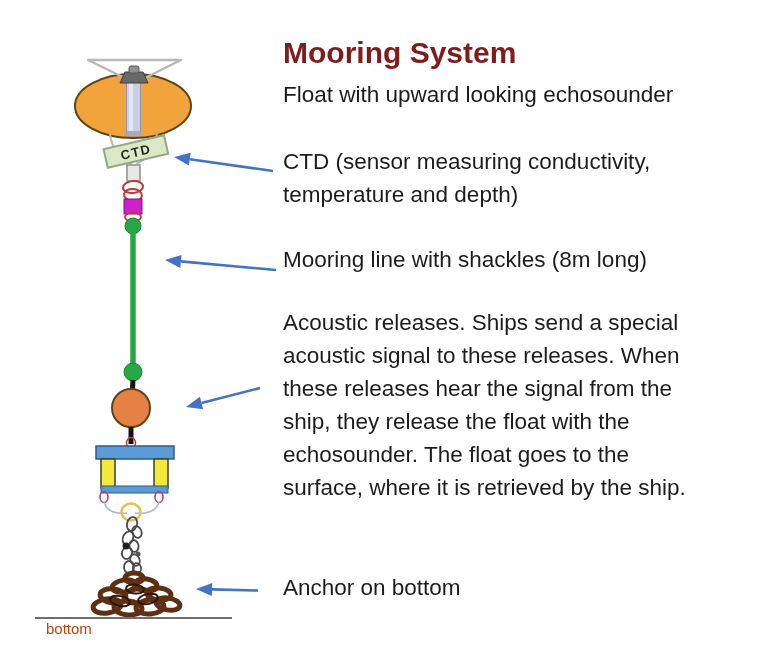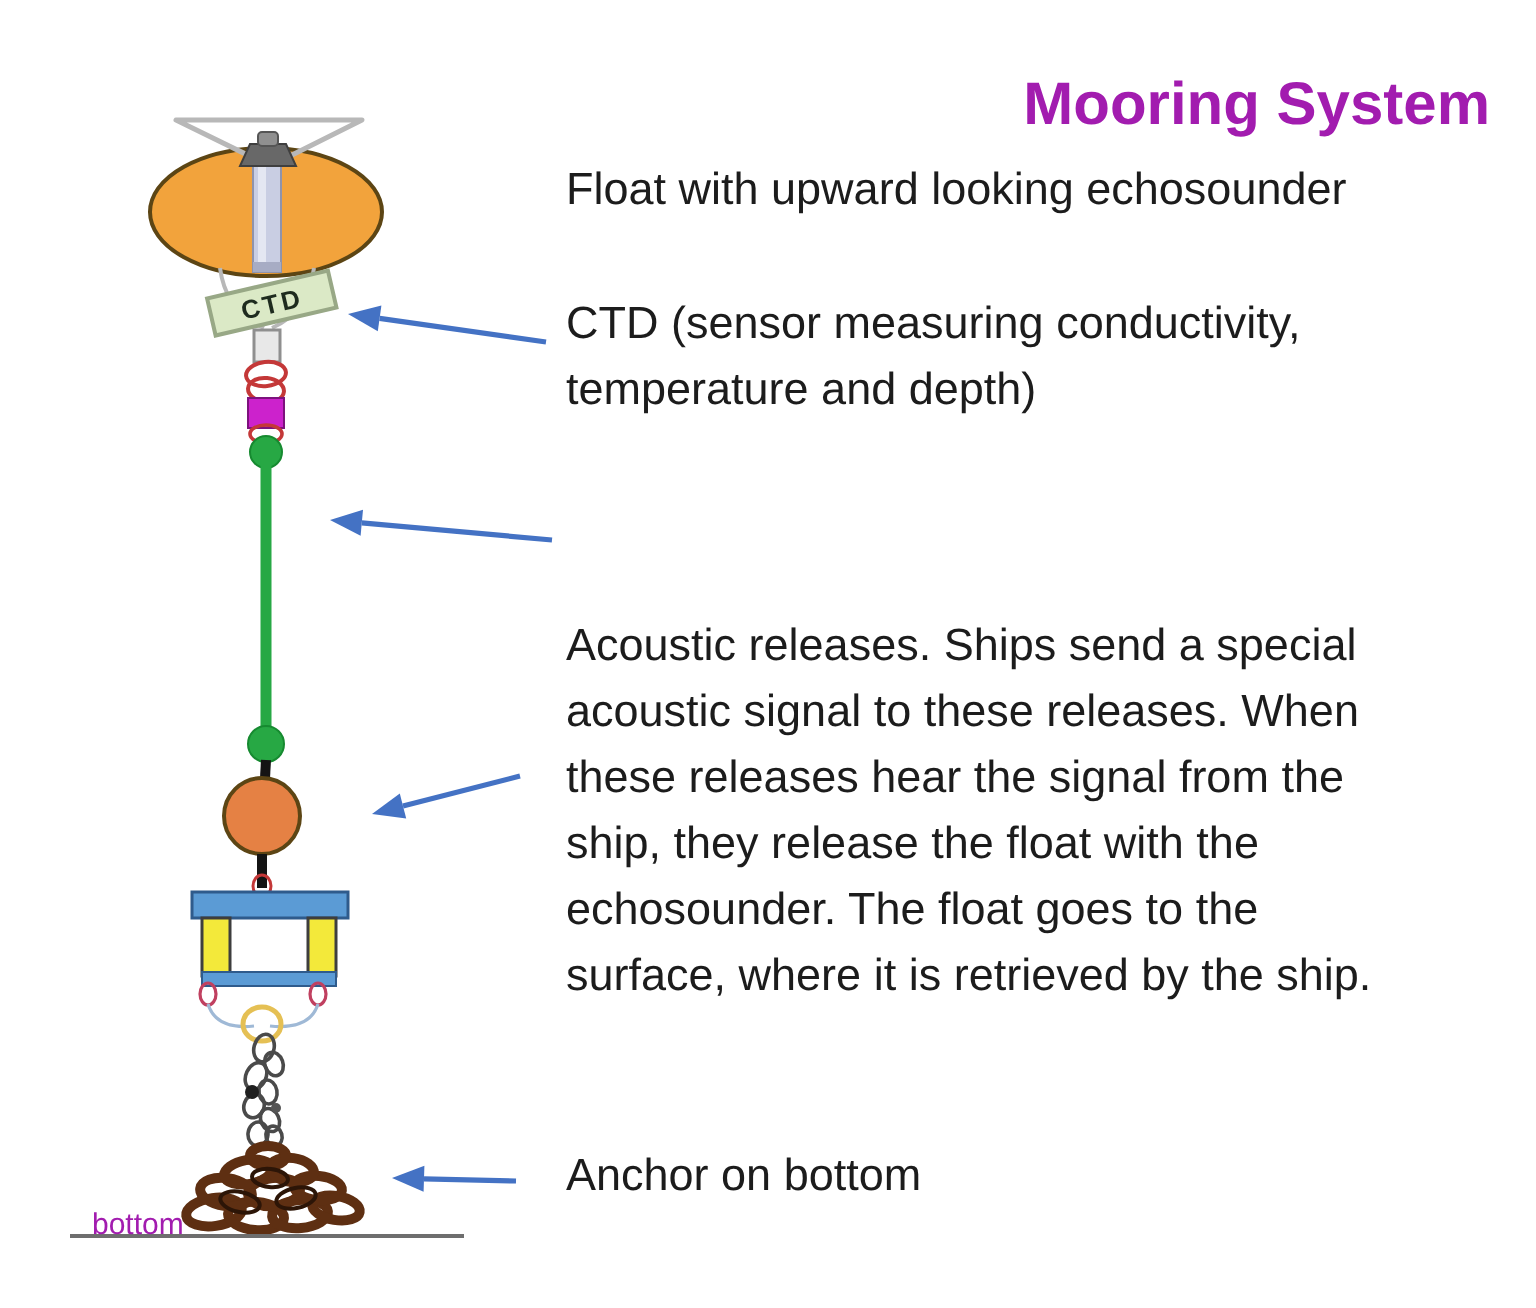--- a/index.html
+++ b/index.html
@@ -20,36 +20,36 @@
     position: absolute;
     color: #1c1c1c;
     font-size: 22.5px;
     line-height: 33px;
     white-space: pre-line;
   }
   .title {
     position: absolute;
     left: 283px; top: 36px;
     width: 462px;
-    text-align: right;
+    text-align: left;
     font-size: 30px;
     font-weight: bold;
-    color: #a21caf;
+    color: #7f1d1d;
     white-space: nowrap;
   }
   .lbl-float    { left: 283px; top: 78px;  width: 480px; }
   .lbl-ctd      { left: 283px; top: 145px; width: 480px; }
   .lbl-mooring  { left: 283px; top: 243px; width: 480px; }
   .lbl-acoustic { left: 283px; top: 306px; width: 480px; }
   .lbl-anchor   { left: 283px; top: 571px; width: 480px; }
   .lbl-bottom {
     position: absolute;
-    left: 46px; top: 604px;
+    left: 46px; top: 620px;
     font-size: 15px;
-    color: #a21caf;
+    color: #c2410c;
   }
 </style>
 </head>
 <body>
 
 <div class="page">
 
   <svg class="diagram-svg" viewBox="0 0 768 654">
 
     <g>
@@ -149,20 +149,21 @@
     </g>
   </svg>
 
   <div class="title">Mooring System</div>
 
   <div class="txt lbl-float">Float with upward looking echosounder</div>
 
   <div class="txt lbl-ctd">CTD (sensor measuring conductivity,
 temperature and depth)</div>
 
+  <div class="txt lbl-mooring">Mooring line with shackles (8m long)</div>
 
   <div class="txt lbl-anchor">Anchor on bottom</div>
 
   <div class="txt lbl-acoustic">Acoustic releases. Ships send a special
 acoustic signal to these releases. When
 these releases hear the signal from the
 ship, they release the float with the
 echosounder. The float goes to the
 surface, where it is retrieved by the ship.</div>
 

